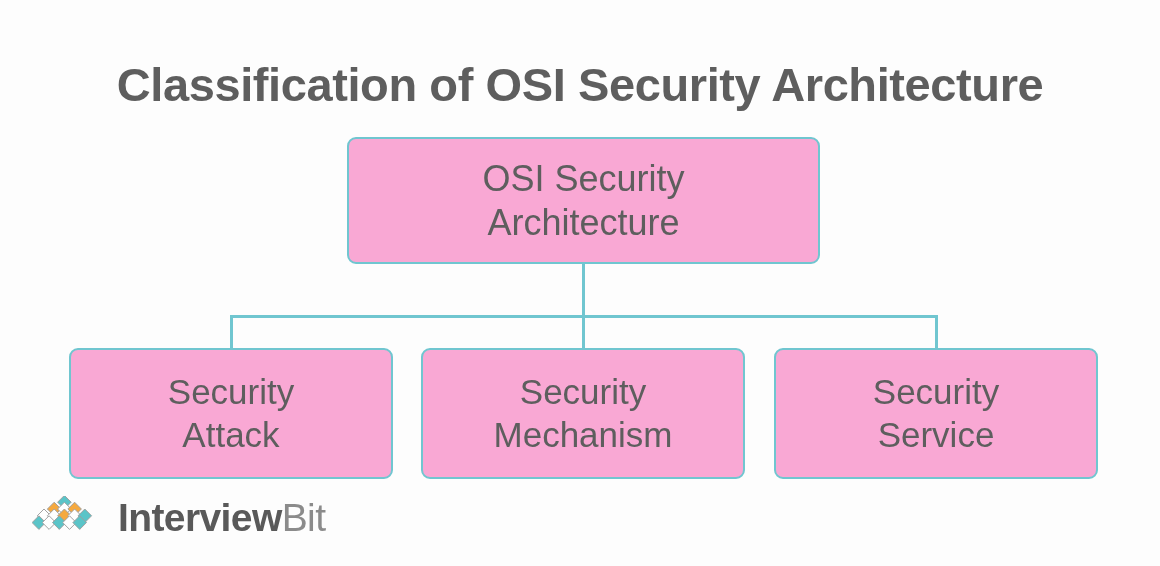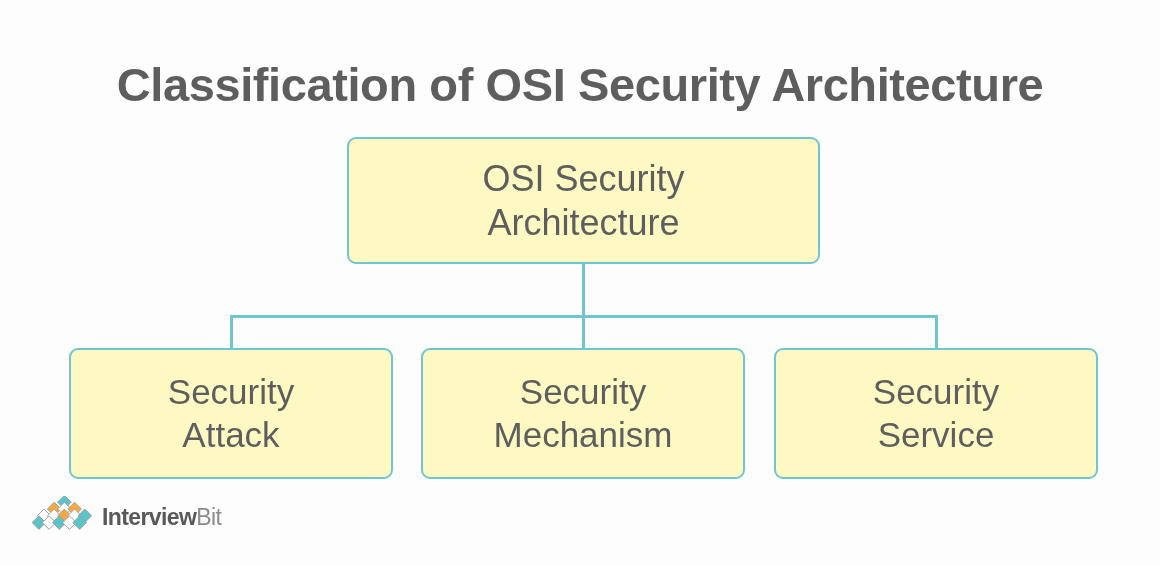--- a/index.html
+++ b/index.html
@@ -33,21 +33,21 @@
     letter-spacing: -0.4px;
     color: #5e5e5e;
     line-height: 1.1;
     white-space: nowrap;
   }
 
   
   .node {
     position: absolute;
     box-sizing: border-box;
-    background: #fef9c3;
+    background: #f9a8d4;
     border: 2.5px solid #70c6d0;
     border-radius: 9px;
     display: flex;
     align-items: center;
     justify-content: center;
     text-align: center;
     color: #5e5e5e;
     line-height: 1.22;
     z-index: 2;
   }
@@ -107,22 +107,22 @@
     display: flex;
     align-items: center;
     height: 46px;
   }
   #logo-mark {
     display: block;
     width: 62px;
     height: 42px;
   }
   #logo-text {
-    margin-left: 8px;
-    font-size: 23px;
+    margin-left: 24px;
+    font-size: 39px;
     line-height: 1;
     letter-spacing: -0.6px;
     white-space: nowrap;
   }
   .logo-word-primary {
     font-weight: bold;
     color: #595959;
   }
   .logo-word-secondary {
     font-weight: normal;

